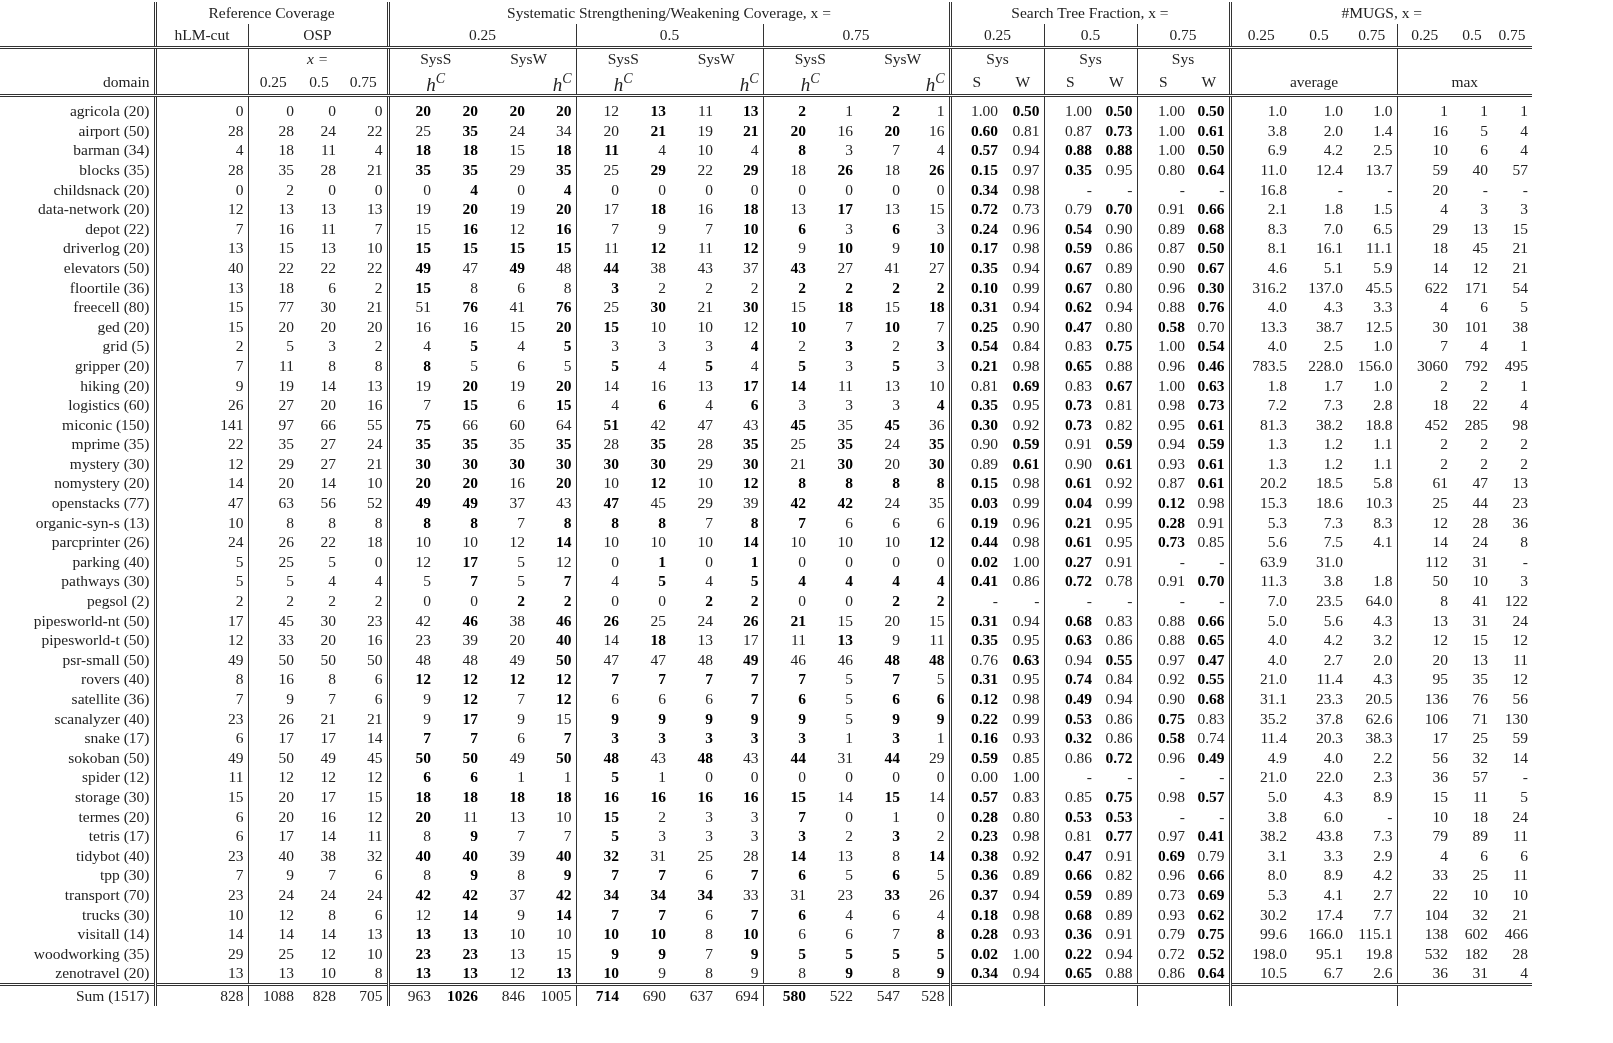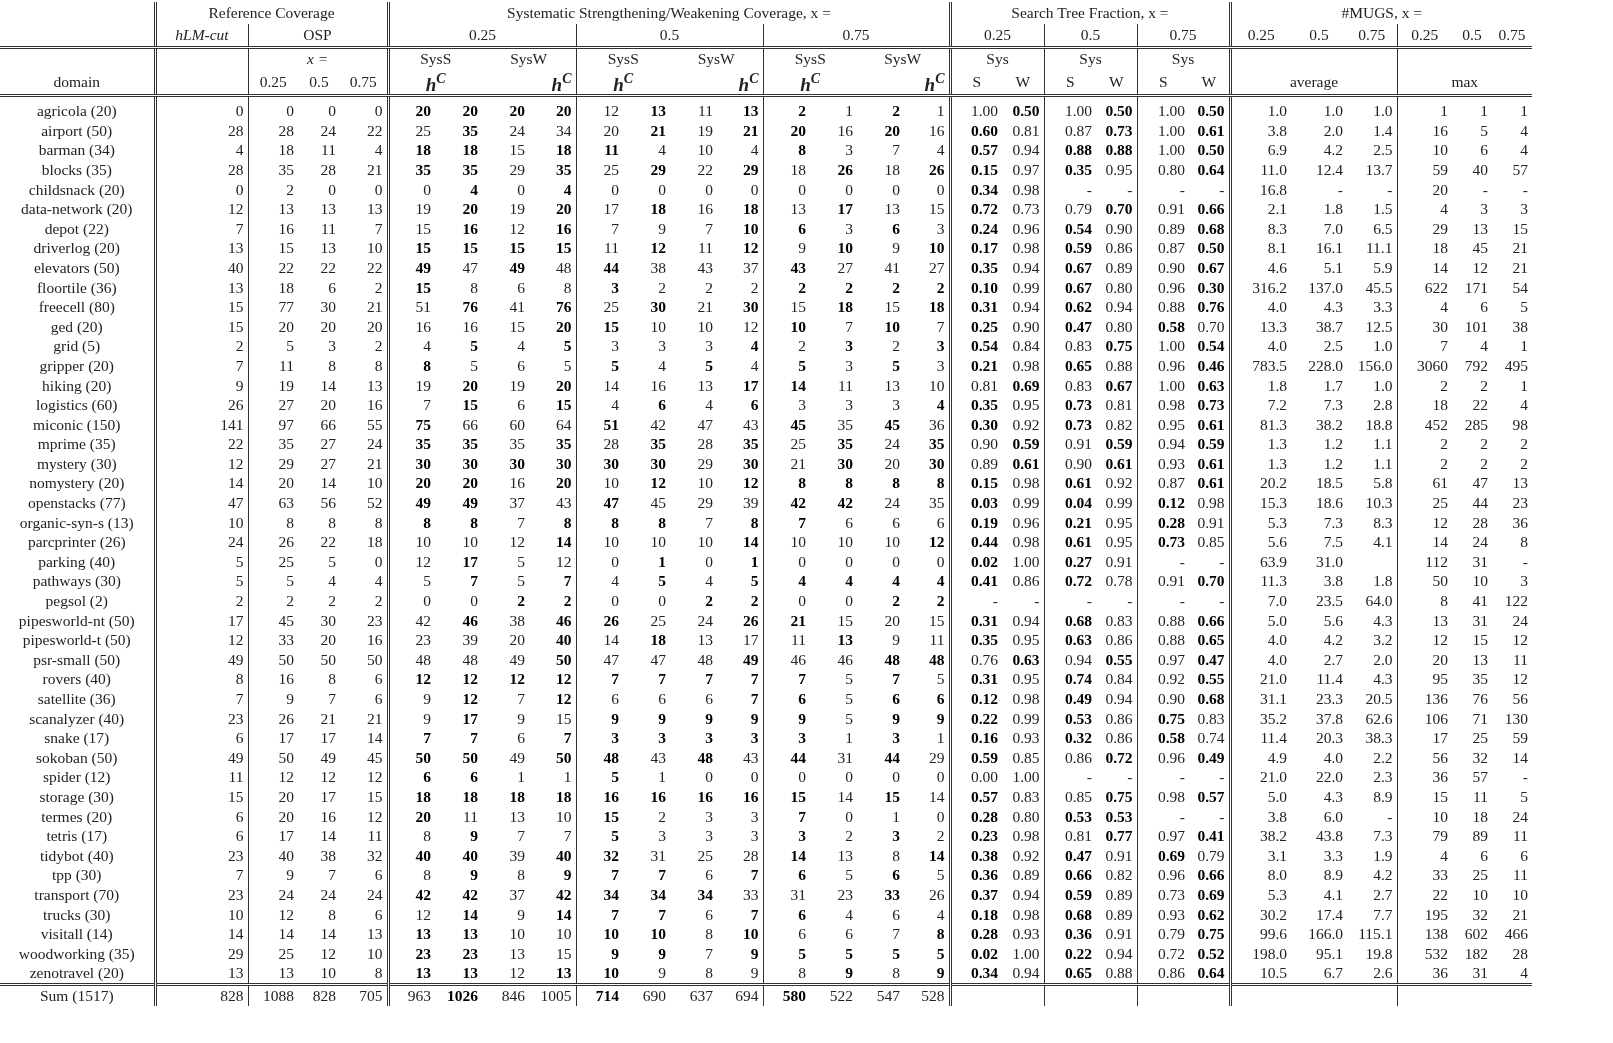--- a/index.html
+++ b/index.html
@@ -1,28 +1,28 @@
 <!DOCTYPE html>
 <html><head>
 <meta charset="utf-8">
 <style>
   html, body { margin:0; padding:0; background:#ffffff; }
   body { width:1613px; height:1043px; overflow:hidden; font-family:"Liberation Serif","DejaVu Serif",serif; color:#222; }
   table { border-collapse:collapse; font-size:15.5px; line-height:19.6px; position:absolute; left:0; top:2px; table-layout:fixed; }
   td { padding:0 4px; white-space:nowrap; text-align:right; height:19.6px; }
-  td.dom { text-align:center; }
+  td.dom { text-align:right; }
   td.c { text-align:center; }
   .b { font-weight:bold; color:#000; }
   .dl { border-left:3px double #333; }
   .sl { border-left:1px solid #333; }
   .hdr td { height:22px; }
   .topsep td { border-bottom:3px double #333; }
   .hdrbottom td { border-bottom:3px double #333; }
   .sumrow td { border-top:3px double #333; }
-  .hC { font-style:italic; font-size:19px;font-weight:bold; }
+  .hC { font-style:italic; font-size:19px; }
   .hC sup { font-style:italic; font-size:14px; vertical-align:8px; }
   .xeq { font-style:italic; }
   .spacer td { height:4px; line-height:4px; }
 </style>
 </head>
 <body>
 
 <table>
   <colgroup>
     <col style="width:155px">
@@ -58,21 +58,21 @@
   <thead>
     <tr class="hdr">
       <td></td>
       <td class="c dl" colspan="4">Reference Coverage</td>
       <td class="c dl" colspan="12">Systematic Strengthening/Weakening Coverage, x =</td>
       <td class="c dl" colspan="6">Search Tree Fraction, x =</td>
       <td class="c dl" colspan="6">#MUGS, x =</td>
     </tr>
     <tr class="hdr topsep">
       <td></td>
-      <td class="c dl" style="font-style:italic">hLM-cut</td>
+      <td class="c dl" style="">hLM-cut</td>
       <td class="c sl" colspan="3">OSP</td>
       <td class="c dl" colspan="4">0.25</td>
       <td class="c sl" colspan="4">0.5</td>
       <td class="c sl" colspan="4">0.75</td>
       <td class="c dl" colspan="2">0.25</td>
       <td class="c sl" colspan="2">0.5</td>
       <td class="c sl" colspan="2">0.75</td>
       <td class="c dl">0.25</td>
       <td class="c">0.5</td>
       <td class="c">0.75</td>
@@ -1329,21 +1329,21 @@
         <td>8</td>
         <td class="b">14</td>
         <td class="dl b">0.38</td>
         <td>0.92</td>
         <td class="sl b">0.47</td>
         <td>0.91</td>
         <td class="sl b">0.69</td>
         <td>0.79</td>
         <td class="dl">3.1</td>
         <td>3.3</td>
-        <td>1.9</td>
+        <td>2.9</td>
         <td class="sl">4</td>
         <td>6</td>
         <td>6</td>
       </tr>
       <tr>
         <td class="dom">tpp (30)</td>
         <td class="dl">7</td>
         <td class="sl">9</td>
         <td>7</td>
         <td>6</td>
@@ -1423,21 +1423,21 @@
         <td>4</td>
         <td class="dl b">0.18</td>
         <td>0.98</td>
         <td class="sl b">0.68</td>
         <td>0.89</td>
         <td class="sl">0.93</td>
         <td class="b">0.62</td>
         <td class="dl">30.2</td>
         <td>17.4</td>
         <td>7.7</td>
-        <td class="sl">195</td>
+        <td class="sl">104</td>
         <td>32</td>
         <td>21</td>
       </tr>
       <tr>
         <td class="dom">visitall (14)</td>
         <td class="dl">14</td>
         <td class="sl">14</td>
         <td>14</td>
         <td>13</td>
         <td class="dl b">13</td>

